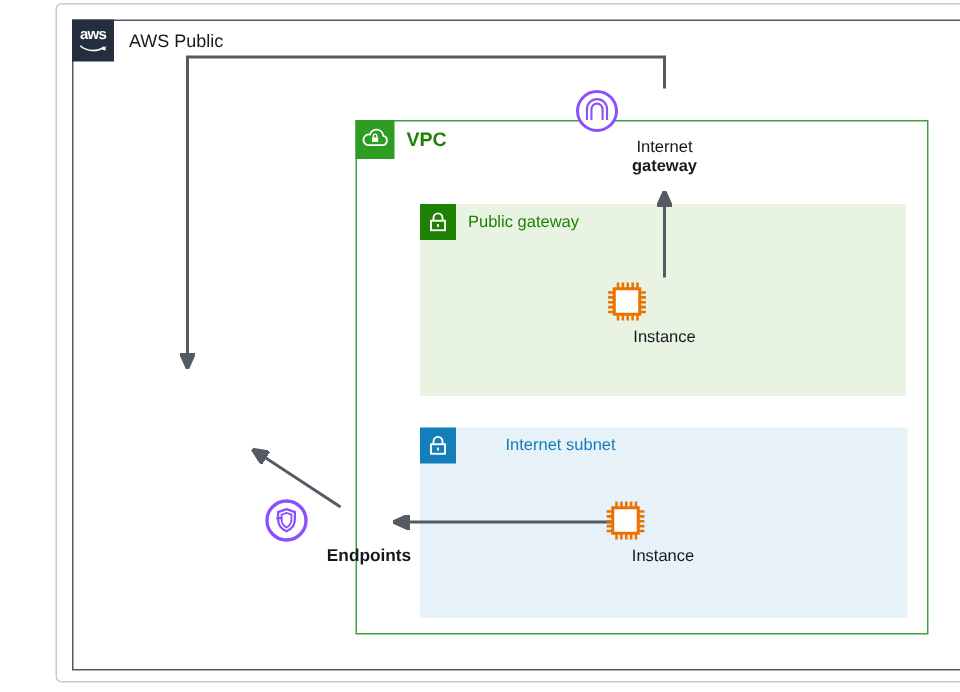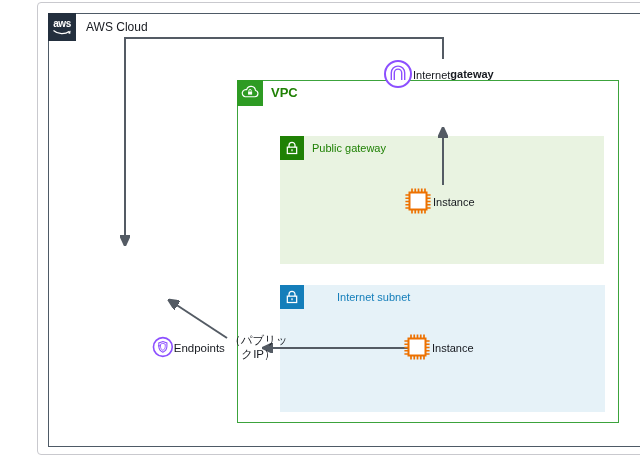--- a/index.html
+++ b/index.html
@@ -37,53 +37,53 @@
   .vpc-label{left:241px;top:85px;font-size:13px;font-weight:600;line-height:16px;color:var(--green-dark,#1F8104);}
   .public-subnet{left:250px;top:136px;width:324px;height:128px;background:var(--public-subnet-bg,#E9F3E1);}
   .public-subnet-icon{left:250px;top:136px;width:24px;height:24px;background:var(--green-dark,#1F8104);}
   .public-subnet-label{left:282px;top:140px;font-size:11px;font-weight:500;line-height:16px;color:var(--green-dark,#1F8104);}
   .private-subnet{left:250px;top:285px;width:325px;height:127px;background:var(--private-subnet-bg,#E6F2F8);}
   .private-subnet-icon{left:250px;top:285px;width:24px;height:24px;background:var(--blue,#147EBA);}
   .private-subnet-label{left:307px;top:289px;font-size:11px;font-weight:500;line-height:16px;color:var(--blue,#147EBA);}
   .edges{left:0;top:0;width:640px;height:461px;pointer-events:none;}
   .edges path{stroke:var(--arrow,#545B64);stroke-width:2;fill:none;}
   .edges .arrowhead{fill:var(--arrow,#545B64);}
-  .node{position:absolute;display:flex;align-items:center;text-align:center;}
+  .node{position:absolute;display:flex;flex-direction:column;text-align:center;}
   .node .node-label{font-size:11px;line-height:13px;margin-top:3px;}
   .node-internet-gateway{left:353px;top:59px;width:120px;}
   .node-instance-public{left:373px;top:186px;width:80px;}
   .node-instance-private{left:372px;top:332px;width:80px;}
   .node-s3{left:64px;top:255px;width:61px;}
   .node-s3 .s3-tile{
     width:49px;height:49px;border-radius:3px;
     background:linear-gradient(160deg,var(--s3-grad-1,#5CA23D),var(--s3-grad-2,#377D22));
     display:flex;align-items:center;justify-content:center;
   }
   .node-s3 .node-label{font-size:12px;margin-top:6px;}
-  .node-endpoints{left:122px;top:332px;width:140px;}
+  .node-endpoints{left:146px;top:332px;width:140px;font-weight:bold;}
   .node-endpoints .node-label{font-size:11.5px;line-height:14px;margin-top:2px;}
   .circle-icon{width:30px;height:30px;}
   svg{display:block;}
 </style>
 </head>
 <body>
 
 <div class="canvas">
 
   <div class="abs outer-frame"></div>
 
   <div class="abs aws-cloud-box"></div>
   <div class="abs aws-logo">
     <span class="aws-word">aws</span>
     <svg width="20" height="7" viewBox="0 0 20 7">
       <path d="M1.5,1.5 C6,5.6 13,5.6 17.5,2.2" stroke="#fff" stroke-width="1.1" fill="none"></path>
       <path d="M15.8,3.9 L18.6,1.6 L18.2,4.9 z" fill="#fff"></path>
     </svg>
   </div>
-  <div class="abs label aws-cloud-label">AWS Cloud</div>
+  <div class="abs label aws-cloud-label">AWS Public</div>
 
   <div class="abs vpc-box"></div>
   <div class="abs icon-badge vpc-icon">
     <svg width="22" height="22" viewBox="0 0 26 26">
       <path d="M7.2,17.4 h11.6 a3.7,3.7 0 0 0 .7,-7.3 a5.3,5.3 0 0 0 -10.4,-1 a4.2,4.2 0 0 0 -1.9,8.3 z" fill="none" stroke="#fff" stroke-width="1.4" stroke-linejoin="round"></path>
       <path d="M11.7,11.3 v-1.1 a1.4,1.4 0 0 1 2.8,0 v1.1" fill="none" stroke="#fff" stroke-width="1.1"></path>
       <rect x="10.7" y="11.3" width="4.8" height="3.6" fill="#fff"></rect>
     </svg>
   </div>
   <div class="abs label vpc-label">VPC</div>
@@ -154,16 +154,15 @@
 
 
   <div class="node node-endpoints">
     <svg class="circle-icon" viewBox="0 0 30 30">
       <circle cx="15" cy="15" r="13" fill="#fff" stroke="var(--purple,#8C4FFF)" stroke-width="2.2"></circle>
       <path d="M15,7.4 l5.6,2 v4.6 c0,4.3 -2.5,6.9 -5.6,8.2 c-3.1,-1.3 -5.6,-3.9 -5.6,-8.2 v-4.6 z" fill="none" stroke="var(--purple,#8C4FFF)" stroke-width="1.5"></path>
       <path d="M15,9.9 l3.3,1.2 v3.1 c0,2.8 -1.5,4.5 -3.3,5.5 c-1.8,-1 -3.3,-2.7 -3.3,-5.5 v-3.1 z" fill="none" stroke="var(--purple,#8C4FFF)" stroke-width="1.2"></path>
       <path d="M8.2,13.4 h4.2" stroke="var(--purple,#8C4FFF)" stroke-width="1.5"></path>
     </svg>
     <div class="node-label">Endpoints</div>
-    <div class="node-label" style="margin-top:0;">（パブリックIP）</div>
   </div>
 
 </div>
 
 </body></html>

